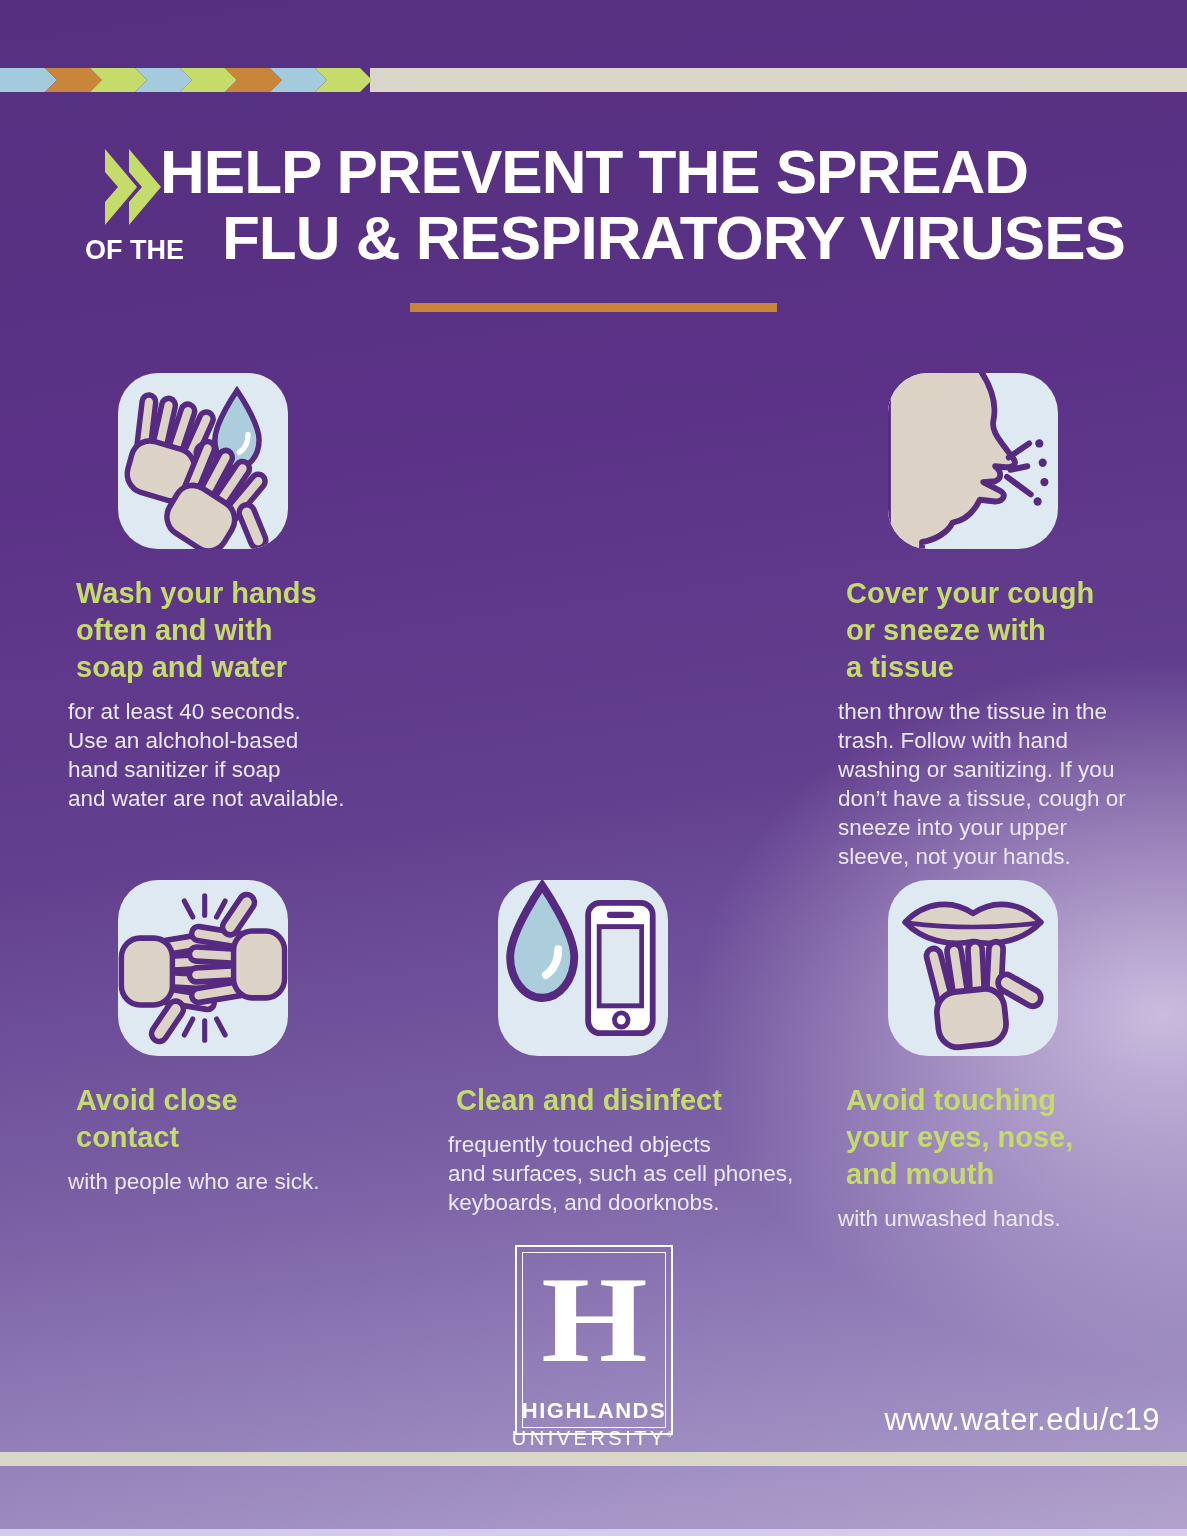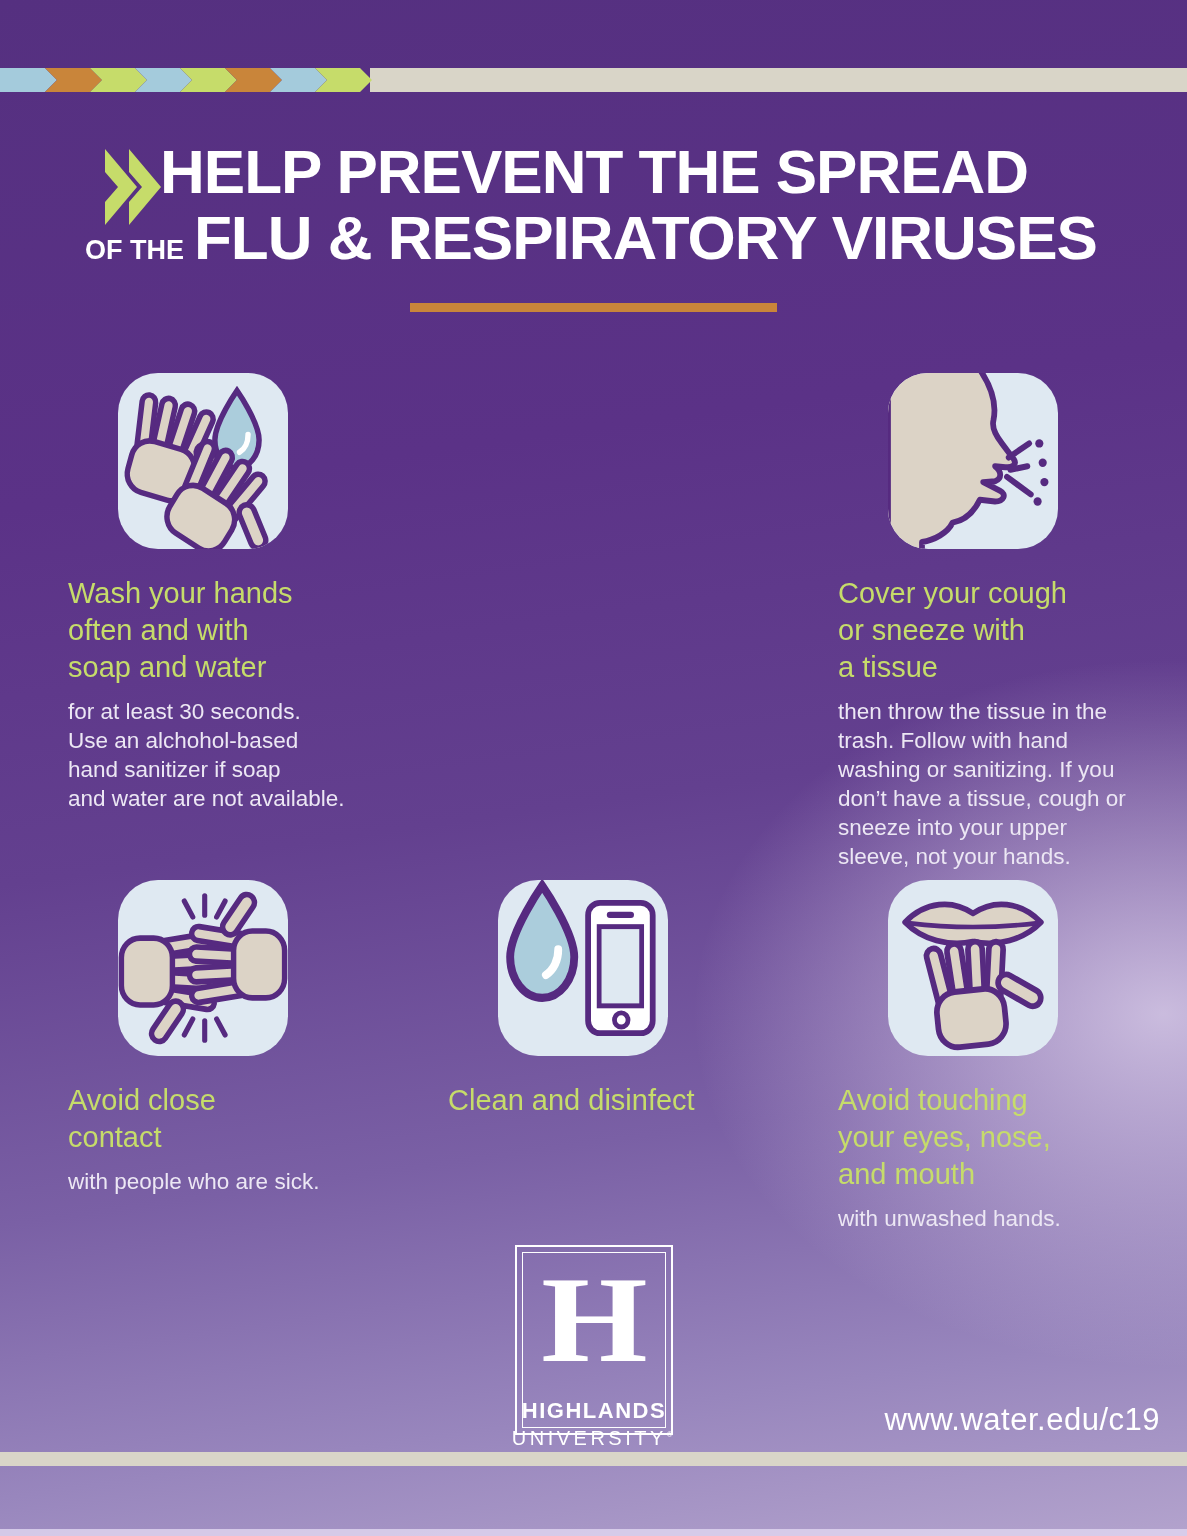--- a/index.html
+++ b/index.html
@@ -31,37 +31,37 @@
   .stripe-tail{position:absolute;left:370px;right:0;top:0;bottom:0;background:var(--beige);}
   .stripe svg{position:absolute;left:0;top:0;}
   .c-blue{fill:var(--blue);} .c-orange{fill:var(--orange);} .c-green{fill:var(--green);}
   
   .hdr-chevrons{position:absolute;left:103px;top:147px;}
   .title-line1{
     position:absolute;left:160px;top:138px;
     color:#fff;font-size:62px;font-weight:700;letter-spacing:-1px;line-height:68px;white-space:nowrap;
   }
   .title-line2-row{
-    position:absolute;left:85px;top:205px;display:flex;align-items:baseline;white-space:nowrap;
+    position:absolute;left:85px;top:205px;display:flex;align-items:baseline;white-space:nowrap;gap:28px;
   }
   .of-the{color:#fff;font-size:27px;font-weight:700;margin-right:10px;letter-spacing:0;}
   .title-line2{color:#fff;font-size:62px;font-weight:700;letter-spacing:-1px;line-height:66px;}
   .divider{position:absolute;left:410px;top:303px;width:367px;height:9px;background:var(--orange);}
   
   .cell{position:absolute;width:360px;}
   .r1c1{left:68px;top:373px;} .r1c2{left:448px;top:373px;} .r1c3{left:838px;top:373px;}
   .r2c1{left:68px;top:880px;} .r2c2{left:448px;top:880px;} .r2c3{left:838px;top:880px;}
   .tile{
     position:relative;width:170px;height:176px;margin-left:50px;
     background:var(--tile-bg);border-radius:40px;overflow:hidden;
   }
   .tile svg{position:absolute;inset:0;}
   .heading{
-    margin:26px 0 0 0;color:var(--green);
-    font-size:29px;line-height:37px;font-weight:400;white-space:pre-line;
+    margin:26px 0 0 8px;color:var(--green);
+    font-size:29px;line-height:37px;font-weight:700;white-space:pre-line;
   }
   .body-text{
     margin:11px 0 0 0;color:var(--body-text);
     font-size:22.5px;line-height:29px;font-weight:400;white-space:pre-line;
   }
   
   .logo{
     position:absolute;left:515px;top:1245px;width:158px;height:190px;
     border:2px solid #fff;box-sizing:border-box;
   }
@@ -137,21 +137,21 @@
     <div class="tile">
       <svg width="170" height="176" viewBox="0 0 100 100" preserveAspectRatio="none">
         <use href="#hand" transform="translate(28,46) rotate(16)"></use>
         <use href="#drop" transform="translate(70,34)"></use>
         <use href="#hand" transform="translate(54,74) rotate(32)"></use>
       </svg>
     </div>
     <div class="heading">Wash your hands
 often and with
 soap and water</div>
-    <div class="body-text">for at least 30 seconds.
+    <div class="body-text">for at least 40 seconds.
 Use an alchohol-based
 hand sanitizer if soap
 and water are not available.</div>
   </div>
 
 
   <div class="cell r1c3">
     <div class="tile">
       <svg width="170" height="176" viewBox="0 0 100 100" preserveAspectRatio="none">
         <path d="M0,-2 L54,-2 C61,8 64,18 62,27 C61,31 63,35 67,40 L74,49 C76,52 73,54 69,53.5 L63,53 C67,56 67,60 63,61.5 L56,62 L66,67 C70,69 68,73 63,73 L54,72 C50,80 44,84 38,85 C35,91 27,95 20,96 L20,102 L0,102 Z" fill="#dcd3c6" stroke="#562a80" stroke-width="3.4" stroke-linejoin="round"></path>
@@ -203,20 +203,23 @@
     <div class="tile">
       <svg width="170" height="176" viewBox="0 0 100 100" preserveAspectRatio="none">
         <use href="#drop" transform="translate(26,38) scale(1.45)"></use>
         <rect x="53" y="13" width="38" height="74" rx="7" fill="#ffffff" stroke="#562a80" stroke-width="3.4"></rect>
         <rect x="59.5" y="26.5" width="25" height="45" fill="#dfe9f2" stroke="#562a80" stroke-width="2.8"></rect>
         <rect x="64" y="18" width="16" height="3.6" rx="1.8" fill="#562a80"></rect>
         <circle cx="72.5" cy="79.5" r="4" fill="#ffffff" stroke="#562a80" stroke-width="2.8"></circle>
       </svg>
     </div>
     <div class="heading">Clean and disinfect</div>
+    <div class="body-text">frequently touched objects
+and surfaces, such as cell phones,
+keyboards, and doorknobs.</div>
   </div>
 
   <div class="cell r2c3">
     <div class="tile">
       <svg width="170" height="176" viewBox="0 0 100 100" preserveAspectRatio="none">
         <path d="M10,24 C22,12 38,11 50,19 C62,11 78,12 90,24 C80,34 64,38 50,35 C36,38 20,34 10,24 Z" fill="#dcd3c6" stroke="#562a80" stroke-width="3.2" stroke-linejoin="round"></path>
         <path d="M12,24.5 Q50,29 88,24.5" fill="none" stroke="#562a80" stroke-width="2.6"></path>
         <use href="#hand" transform="translate(48,68) rotate(-6) scale(1.05)"></use>
       </svg>
     </div>

